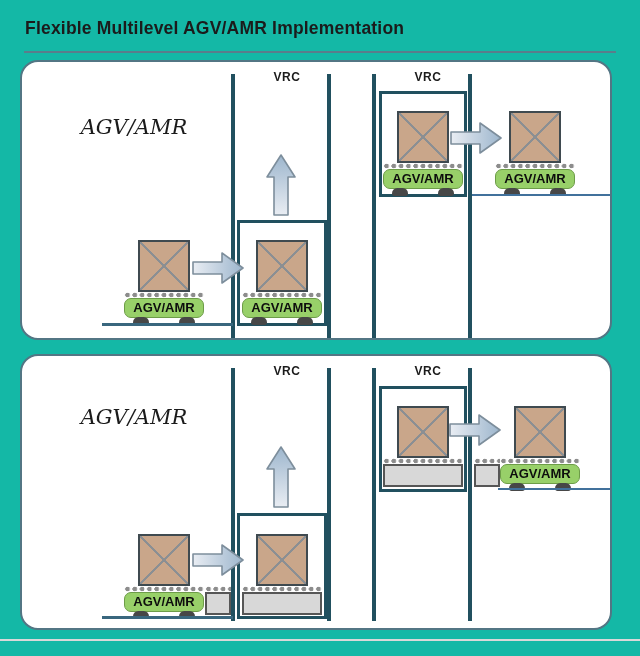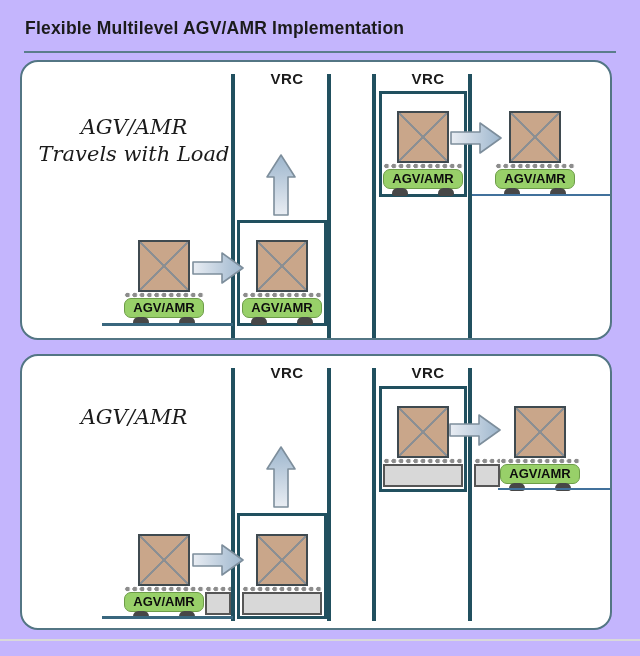--- a/index.html
+++ b/index.html
@@ -1,37 +1,37 @@
 <!DOCTYPE html>
 <html style="--text: #1b1b1b; --teal: #21505f; --panel_border: #537684; --crate: #c9a68a; --crate_border: #3f4a50; --crate_x: #8b8f93; --green: #98d069; --green_border: #6d9c48; --platform: #d8d8d8; --platform_border: #565656; --dots: #8c8c8c; --wheel: #474747; --arrow_light: #e9edf3; --arrow_dark: #9db6cd; --arrow_border: #7d8e9c; --floor_lower: #39677e; --floor_upper: #41719c; --underline: #5b7d8b; --separator: #d9d9d9;"><head>
 <meta charset="utf-8">
 <style>
   html,body{margin:0;padding:0;background:#fff;}
-  .stage{position:relative;width:640px;height:656px;background:#c4b5fd;overflow:hidden;
+  .stage{position:relative;width:640px;height:656px;background:#14b8a6;overflow:hidden;
          font-family:"Liberation Sans",sans-serif;}
 
   .title{position:absolute;left:25px;top:18px;width:600px;
          font-size:17.5px;font-weight:bold;color:var(--text);letter-spacing:.2px;}
   .title-underline{position:absolute;left:24px;top:51px;width:592px;height:2px;
          background:var(--underline);}
   .bottom-separator{position:absolute;left:0;top:639px;width:640px;height:2px;
          background:var(--separator);}
 
   .panel{position:absolute;left:20px;width:592px;box-sizing:border-box;
          border:2px solid var(--panel_border);border-radius:18px;background:#fff;}
   .panel1{top:60px;height:280px;}
   .panel2{top:354px;height:276px;}
 
   .caption{position:absolute;left:12px;top:52px;width:200px;text-align:center;
            font-family:"DejaVu Serif",serif;font-style:italic;font-size:21px;
            line-height:27px;color:var(--text);}
   .panel2 .caption{top:48px;}
 
   .vline{position:absolute;width:4px;background:var(--teal);}
-  .vrc{position:absolute;width:112px;text-align:center;font-size:15px;font-weight:bold;
+  .vrc{position:absolute;width:112px;text-align:center;font-size:12px;font-weight:bold;
        color:var(--text);letter-spacing:.5px;}
 
   .carriage{position:absolute;box-sizing:border-box;border:3px solid var(--teal);background:#fff;}
 
   
   .agv,.ccart{position:absolute;width:80px;}
   .crate{width:52px;height:52px;margin:0 auto;box-sizing:border-box;
          border:2.5px solid var(--crate_border);
          background:
            linear-gradient(to top right, rgba(0,0,0,0) calc(50% - 1px), var(--crate_x) calc(50% - 1px), var(--crate_x) calc(50% + 1px), rgba(0,0,0,0) calc(50% + 1px)),
@@ -76,21 +76,20 @@
       </linearGradient>
     </defs>
   </svg>
 
   <div class="title">Flexible Multilevel AGV/AMR Implementation</div>
   <div class="title-underline"></div>
 
   <div class="panel panel1">
     <div class="caption">
       <div>AGV/AMR</div>
-      <div>Travels with Load</div>
     </div>
 
     <div class="vline" style="left:209px;top:12px;height:264px;"></div>
     <div class="vline" style="left:305px;top:12px;height:264px;"></div>
     <div class="vrc" style="left:209px;top:8px;">VRC</div>
 
     <div class="arrow" style="left:244px;top:92px;">
       <svg width="30" height="62" viewBox="0 0 30 62">
         <polygon points="15,1 29,23 22,23 22,61 8,61 8,23 1,23" fill="url(#gradUp)" stroke="var(--arrow_border)" stroke-width="1.6" stroke-linejoin="round"></polygon>
       </svg>

